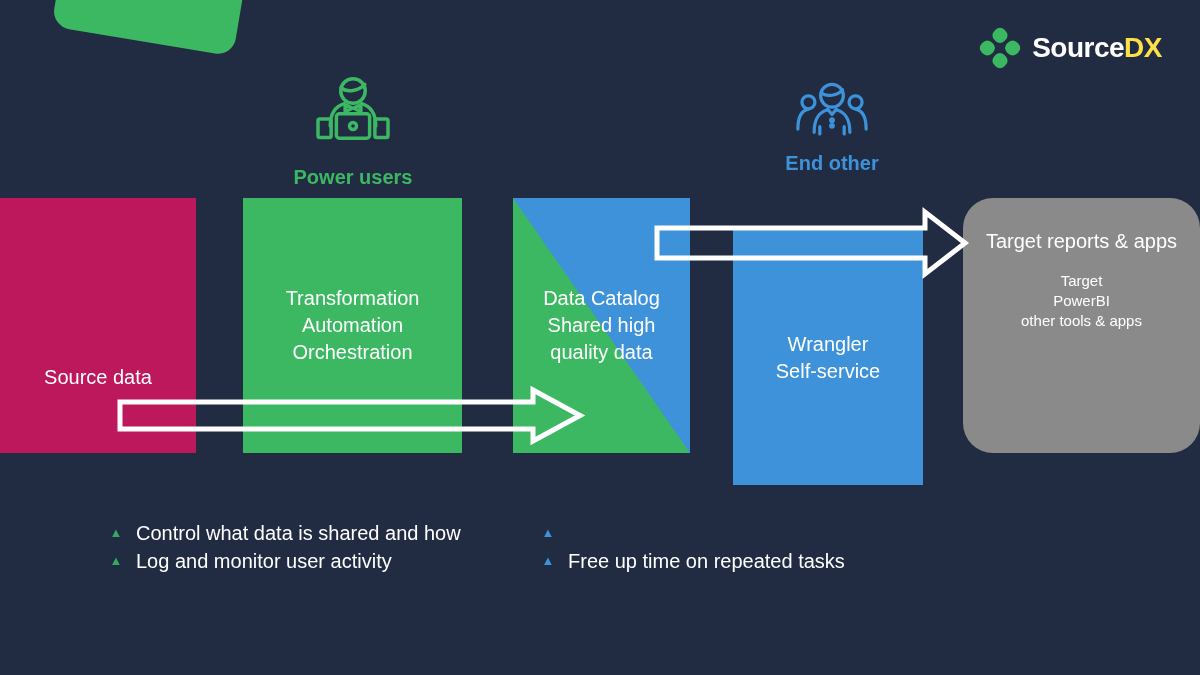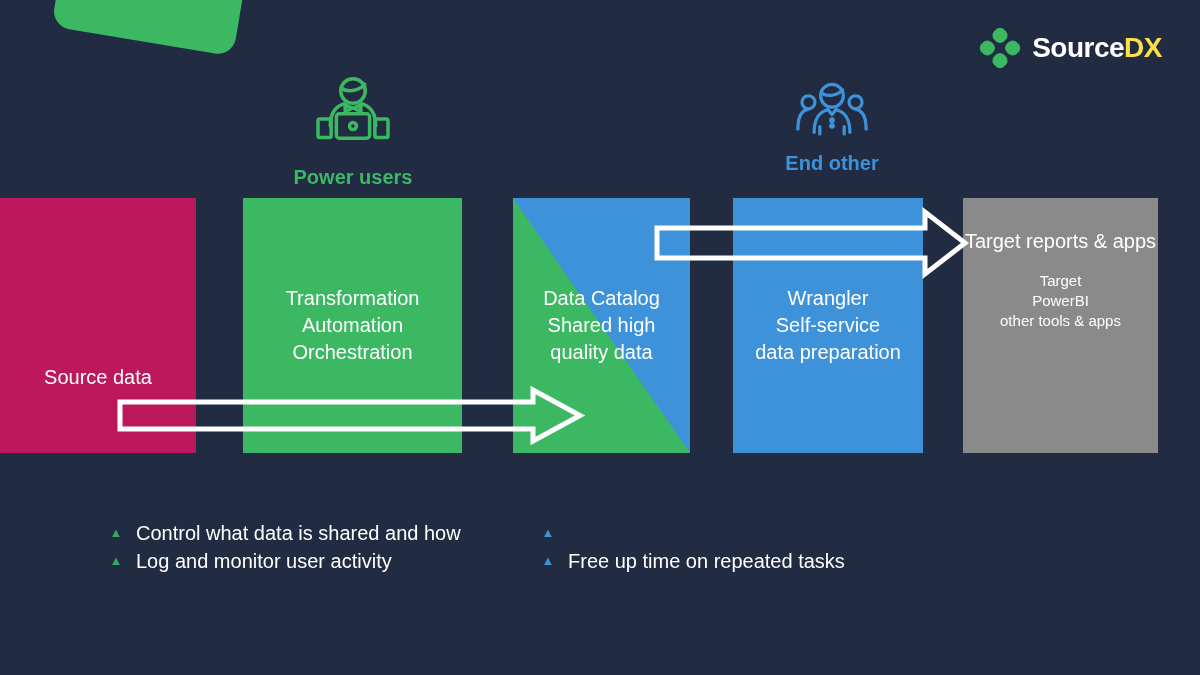--- a/index.html
+++ b/index.html
@@ -36,22 +36,22 @@
   
   .pbox { position:absolute; top:198px; height:255px; display:flex; flex-direction:column;
           align-items:center; justify-content:center; text-align:center;
           font-size:20px; line-height:27px; }
   .box-source { left:0; width:196px; background:#be185d; justify-content:flex-end; padding-bottom:62px; }
   .box-transformation { left:243px; width:219px; background:#3CB863; }
   .box-catalog { left:513px; width:177px; background:#3E92DA; }
   .catalog-green { position:absolute; inset:0; background:#3CB863;
                    clip-path:polygon(0 0, 100% 100%, 0 100%); }
   .box-catalog .txt { position:relative; }
-  .box-wrangler { left:733px; width:190px; background:#3E92DA; }
-  .box-target { left:963px; width:195px; background:#8A8A8A; justify-content:flex-start; padding-top:30px; }
+  .box-wrangler { left:733px; width:190px; background:#3E92DA;margin-top:32px; }
+  .box-target { left:963px; width:237px; background:#8A8A8A; justify-content:flex-start; padding-top:30px;border-radius:30px; }
   .bold-title { font-weight:normal; }
   .target-sub { margin-top:16px; font-size:15px; line-height:20px; }
 
   
   .arrows { position:absolute; left:0; top:0; width:1200px; height:675px; pointer-events:none; }
 
   
   .benefits { position:absolute; top:519px; }
   .benefits-power { left:108px; }
   .benefits-end { left:540px; }
@@ -131,21 +131,20 @@
   <div class="pbox box-catalog">
     <div class="catalog-green"></div>
     <div class="txt bold-title">Data Catalog</div>
     <div class="txt">Shared high</div>
     <div class="txt">quality data</div>
   </div>
 
   <div class="pbox box-wrangler">
     <div class="bold-title">Wrangler</div>
     <div>Self-service</div>
-    <div>data preparation</div>
   </div>
 
   <div class="pbox box-target">
     <div>Target reports &amp; apps</div>
     <div class="target-sub">
       <div>Target</div>
       <div>PowerBI</div>
       <div>other tools &amp; apps</div>
     </div>
   </div>

